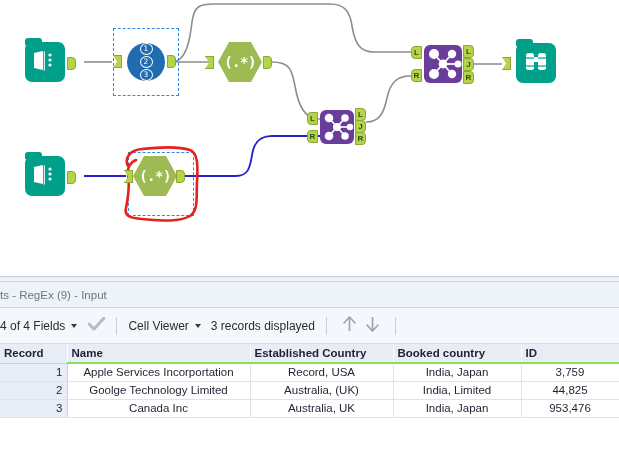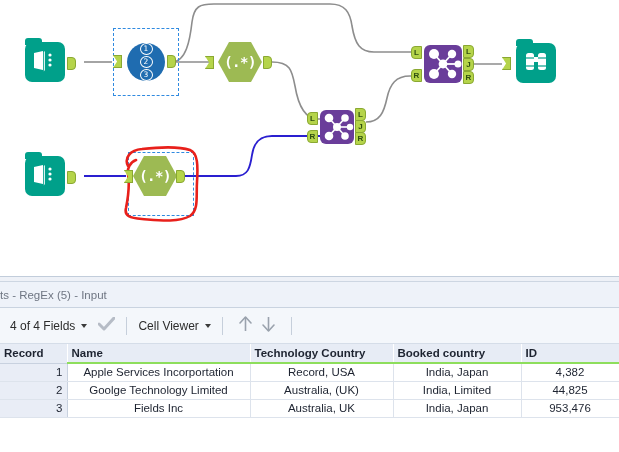--- a/index.html
+++ b/index.html
@@ -138,21 +138,20 @@
     white-space: nowrap;
     overflow: hidden;
   }
   #toolbar {
     height: 36px;
     background: #f4f7fb;
     border-bottom: 1px solid #d5dde8;
     box-sizing: border-box;
     display: flex; align-items: center;
     font-size: 12px; color: #2c2c2c;
-    padding-left: 10px;
   }
   .tb-item { display: flex; align-items: center; white-space: nowrap; }
   .caret {
     display: inline-block;
     width: 0; height: 0;
     border-left: 3.5px solid transparent;
     border-right: 3.5px solid transparent;
     border-top: 4px solid #3b3b3b;
     margin-left: 6px;
   }
@@ -366,37 +365,38 @@
       </svg>
     </div>
   </div>
 
 </div>
 
 <div id="results">
 
   <div id="splitter"></div>
 
-  <div id="panel-title">ts - RegEx (5) - Input</div>
+  <div id="panel-title">ts - RegEx (9) - Input</div>
 
   <div id="toolbar">
     <div class="tb-item">
       <span>4 of 4 Fields</span>
       <span class="caret"></span>
     </div>
     <span class="check-icon">
       <svg width="17" height="14" viewBox="0 0 17 14">
         <path d="M1 7 L6 12 L16 1" fill="none" stroke="#b6bcc6" stroke-width="3" stroke-linecap="round" stroke-linejoin="round"></path>
       </svg>
     </span>
     <span class="tb-sep"></span>
     <div class="tb-item">
       <span>Cell Viewer</span>
       <span class="caret"></span>
     </div>
+    <span style="margin-left:10px;">3 records displayed</span>
     <span class="tb-sep"></span>
     <span class="arrow-btn">
       <svg width="15" height="18" viewBox="0 0 15 18">
         <line x1="7.5" y1="16" x2="7.5" y2="2" stroke="#9aa2ad" stroke-width="1.6"></line>
         <path d="M2 8 L7.5 2 L13 8" fill="none" stroke="#9aa2ad" stroke-width="1.6" stroke-linecap="round" stroke-linejoin="round"></path>
       </svg>
     </span>
     <span class="arrow-btn">
       <svg width="15" height="18" viewBox="0 0 15 18">
         <line x1="7.5" y1="2" x2="7.5" y2="16" stroke="#9aa2ad" stroke-width="1.6"></line>
@@ -411,43 +411,43 @@
       <col class="col-rec">
         <col class="col-name">
         <col class="col-est">
         <col class="col-book">
         <col class="col-id">
     </colgroup>
     <thead>
       <tr>
         <th class="rec-head">Record</th>
         <th>Name</th>
-        <th>Technology Country</th>
+        <th>Established Country</th>
         <th>Booked country</th>
         <th>ID</th>
       </tr>
     </thead>
     <tbody>
       <tr>
         <td class="rec-cell">1</td>
         <td>Apple Services Incorportation</td>
         <td>Record, USA</td>
         <td>India, Japan</td>
-        <td>4,382</td>
+        <td>3,759</td>
       </tr>
       <tr>
         <td class="rec-cell">2</td>
         <td>Goolge Technology Limited</td>
         <td>Australia, (UK)</td>
         <td>India, Limited</td>
         <td>44,825</td>
       </tr>
       <tr>
         <td class="rec-cell">3</td>
-        <td>Fields Inc</td>
+        <td>Canada Inc</td>
         <td>Australia, UK</td>
         <td>India, Japan</td>
         <td>953,476</td>
       </tr>
     </tbody>
   </table>
 
 </div>
 
 </body></html>

